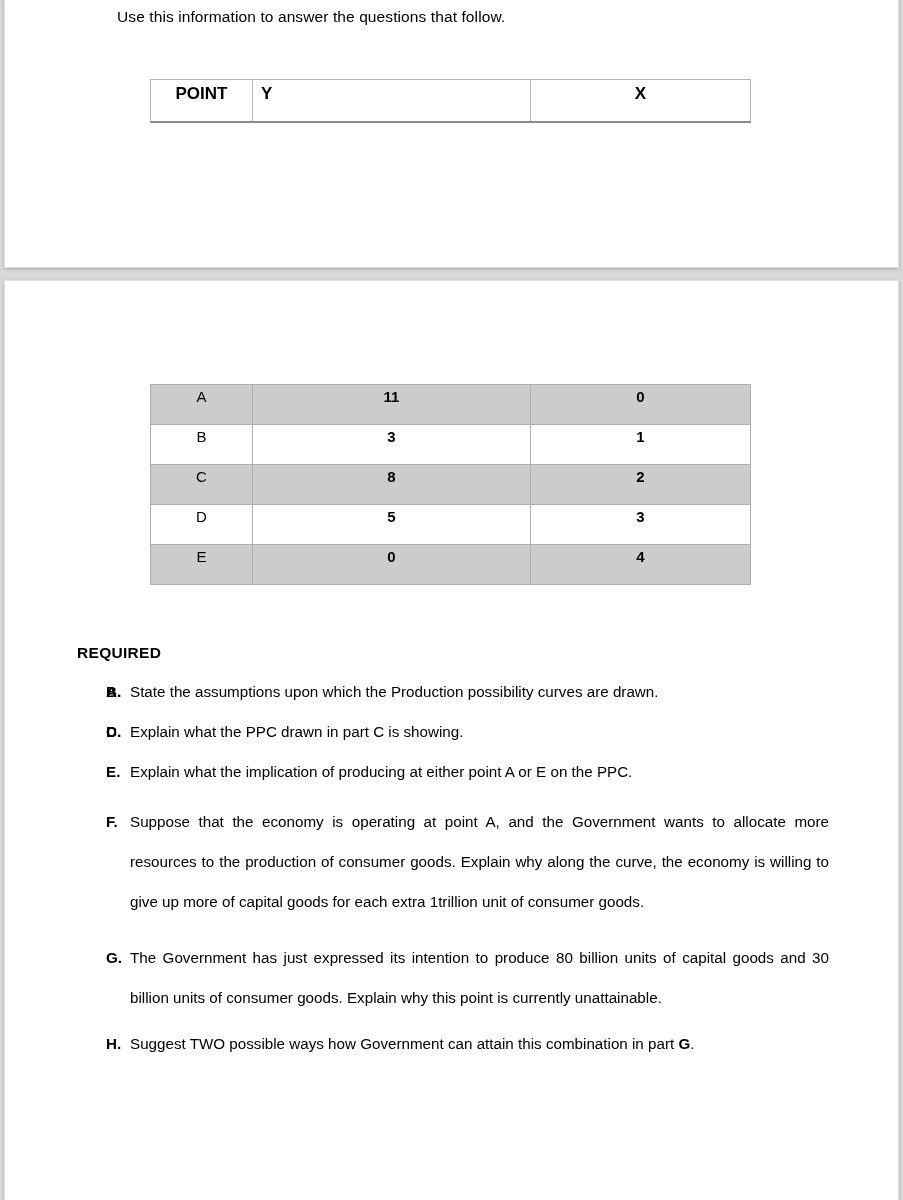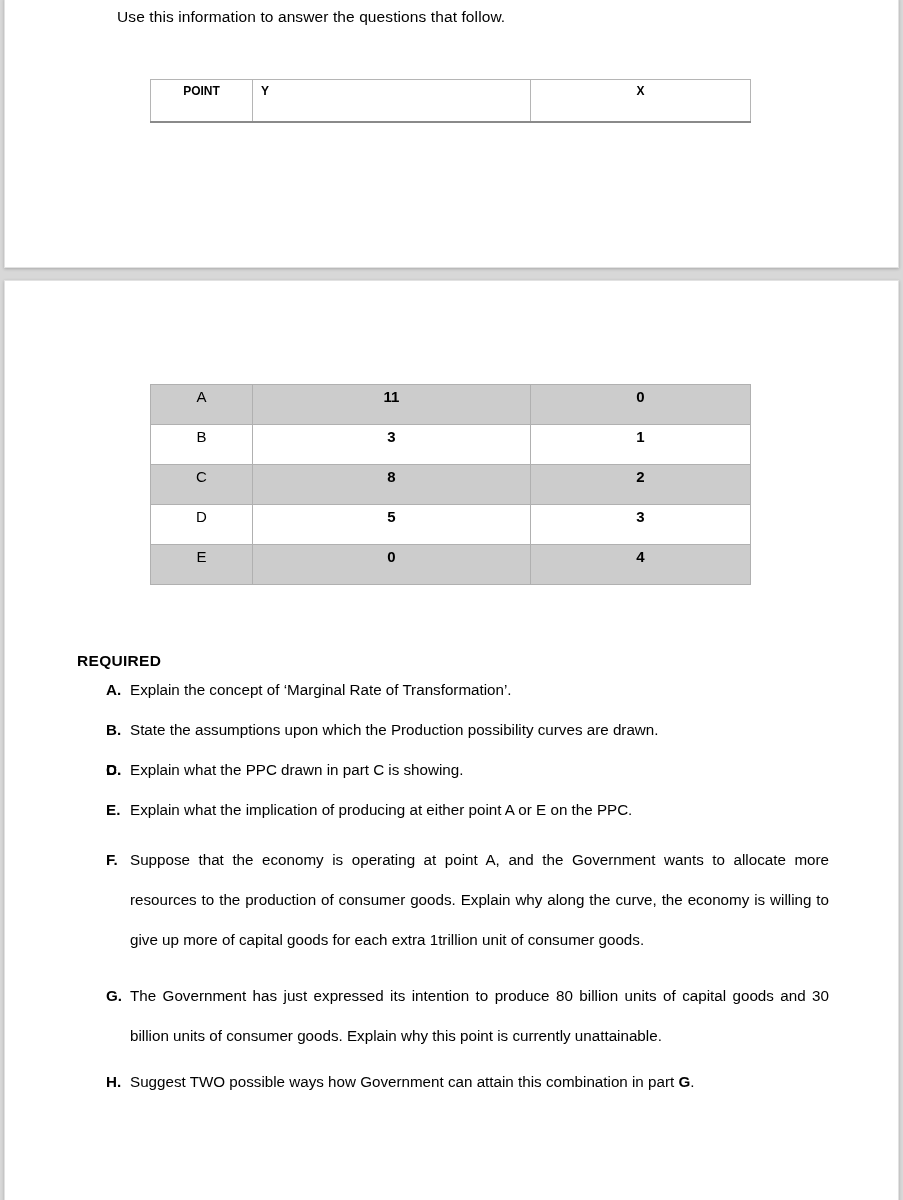--- a/index.html
+++ b/index.html
@@ -64,21 +64,21 @@
     width: 600px;
     border-collapse: collapse;
     table-layout: fixed;
     border-bottom: 2px solid #8a8a8a;
   }
   .header-table td {
     border: 1px solid #b5b5b5;
     height: 42px;
     vertical-align: top;
     padding: 4px 8px 0 8px;
-    font-size: 12px;
+    font-size: 17px;
     font-weight: bold;
     background: #fff;
     box-sizing: border-box;
     margin-left: 30px;
   }
   .col-point { width: 102px; text-align: center; }
   .col-y     { width: 278px; text-align: left; }
   .col-x     { width: 220px; text-align: center; }
 
   
@@ -108,21 +108,21 @@
   .required-block {
     position: absolute;
     left: 72px;
     top: 355px;
     width: 752px;
   }
   .required-heading {
     font-size: 15.5px;
     font-weight: bold;
     letter-spacing: 0.3px;
-    margin: 16px 0 10px 0;
+    margin: 8px 0 10px 0;
   }
   .q-list {
     margin: 0;
     padding: 0;
     list-style: none;
   }
   .q-item {
     position: relative;
     padding-left: 53px;
     margin-bottom: 16px;
@@ -199,21 +199,20 @@
     </table>
 
     <div class="required-block">
 
       <div class="required-heading">REQUIRED</div>
 
       <ul class="q-list">
 
         <li class="q-item single-line">
           <span class="q-letter">A.</span>
-          <span>Explain the concept of ‘Marginal Rate of Transformation’.</span>
         </li>
 
         <li class="q-item single-line">
           <span class="q-letter">B.</span>
           <span>State the assumptions upon which the Production possibility curves are drawn.</span>
         </li>
 
         <li class="q-item single-line">
           <span class="q-letter">C.</span>
         </li>

